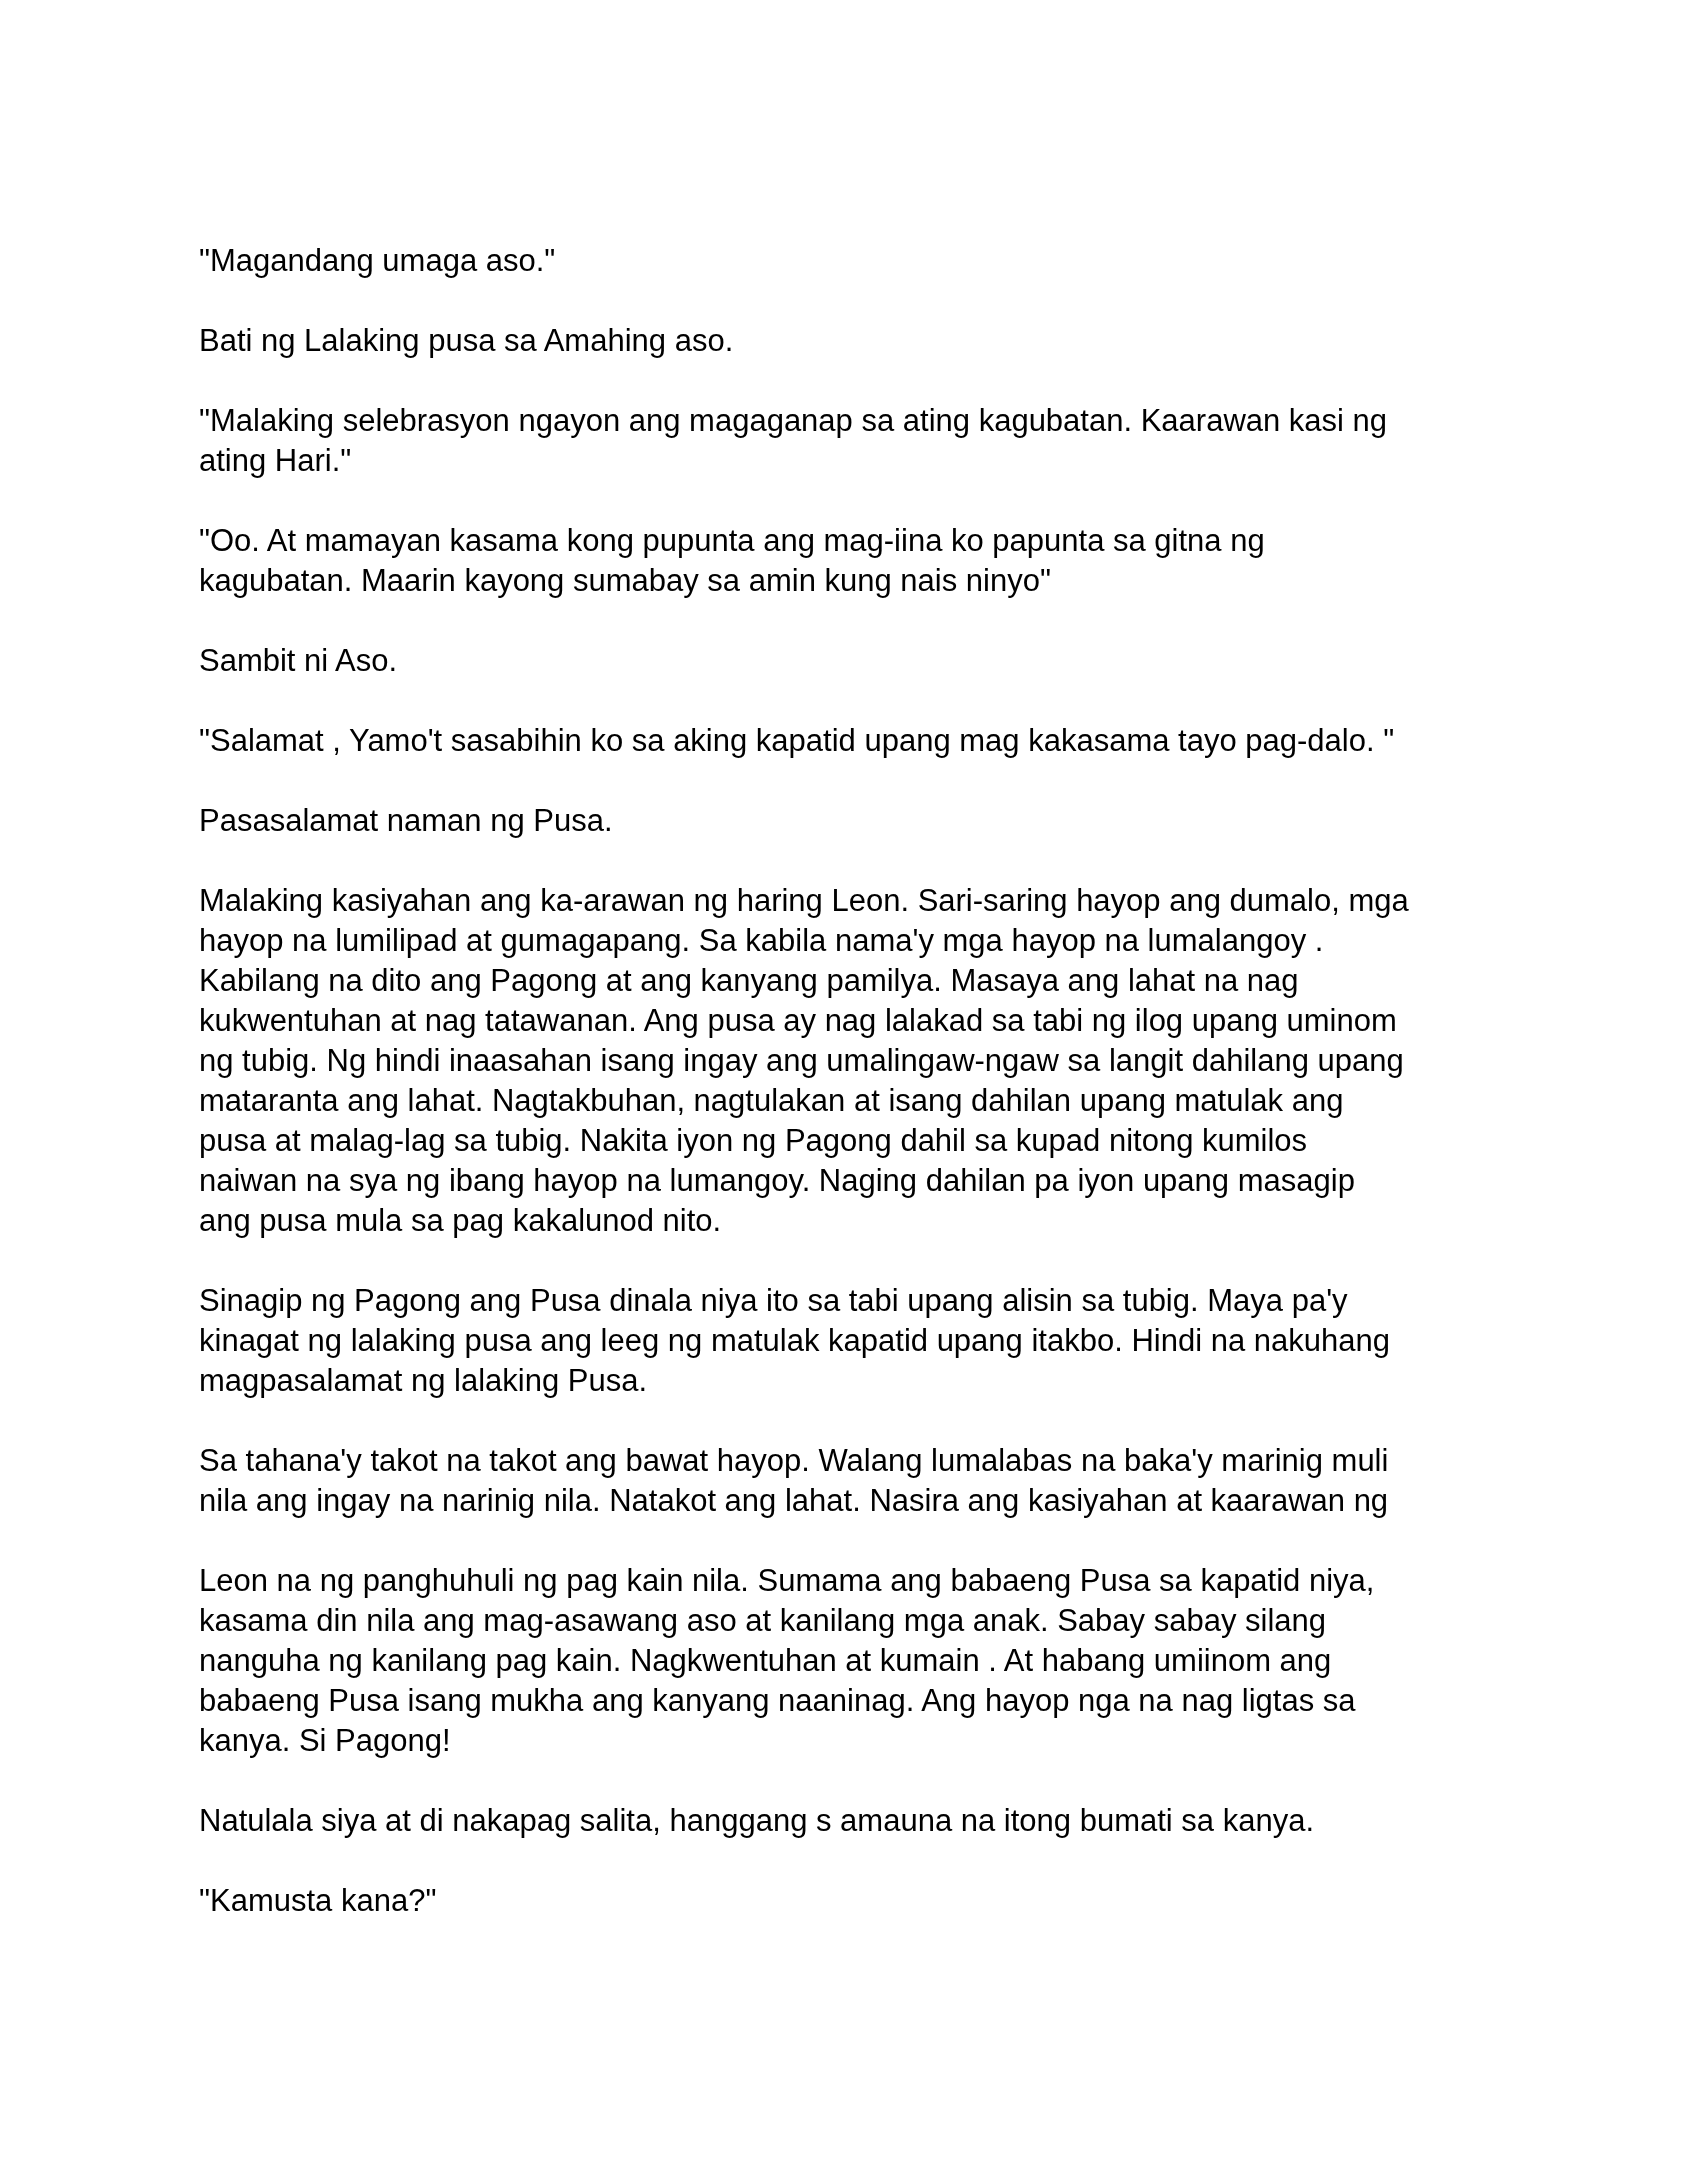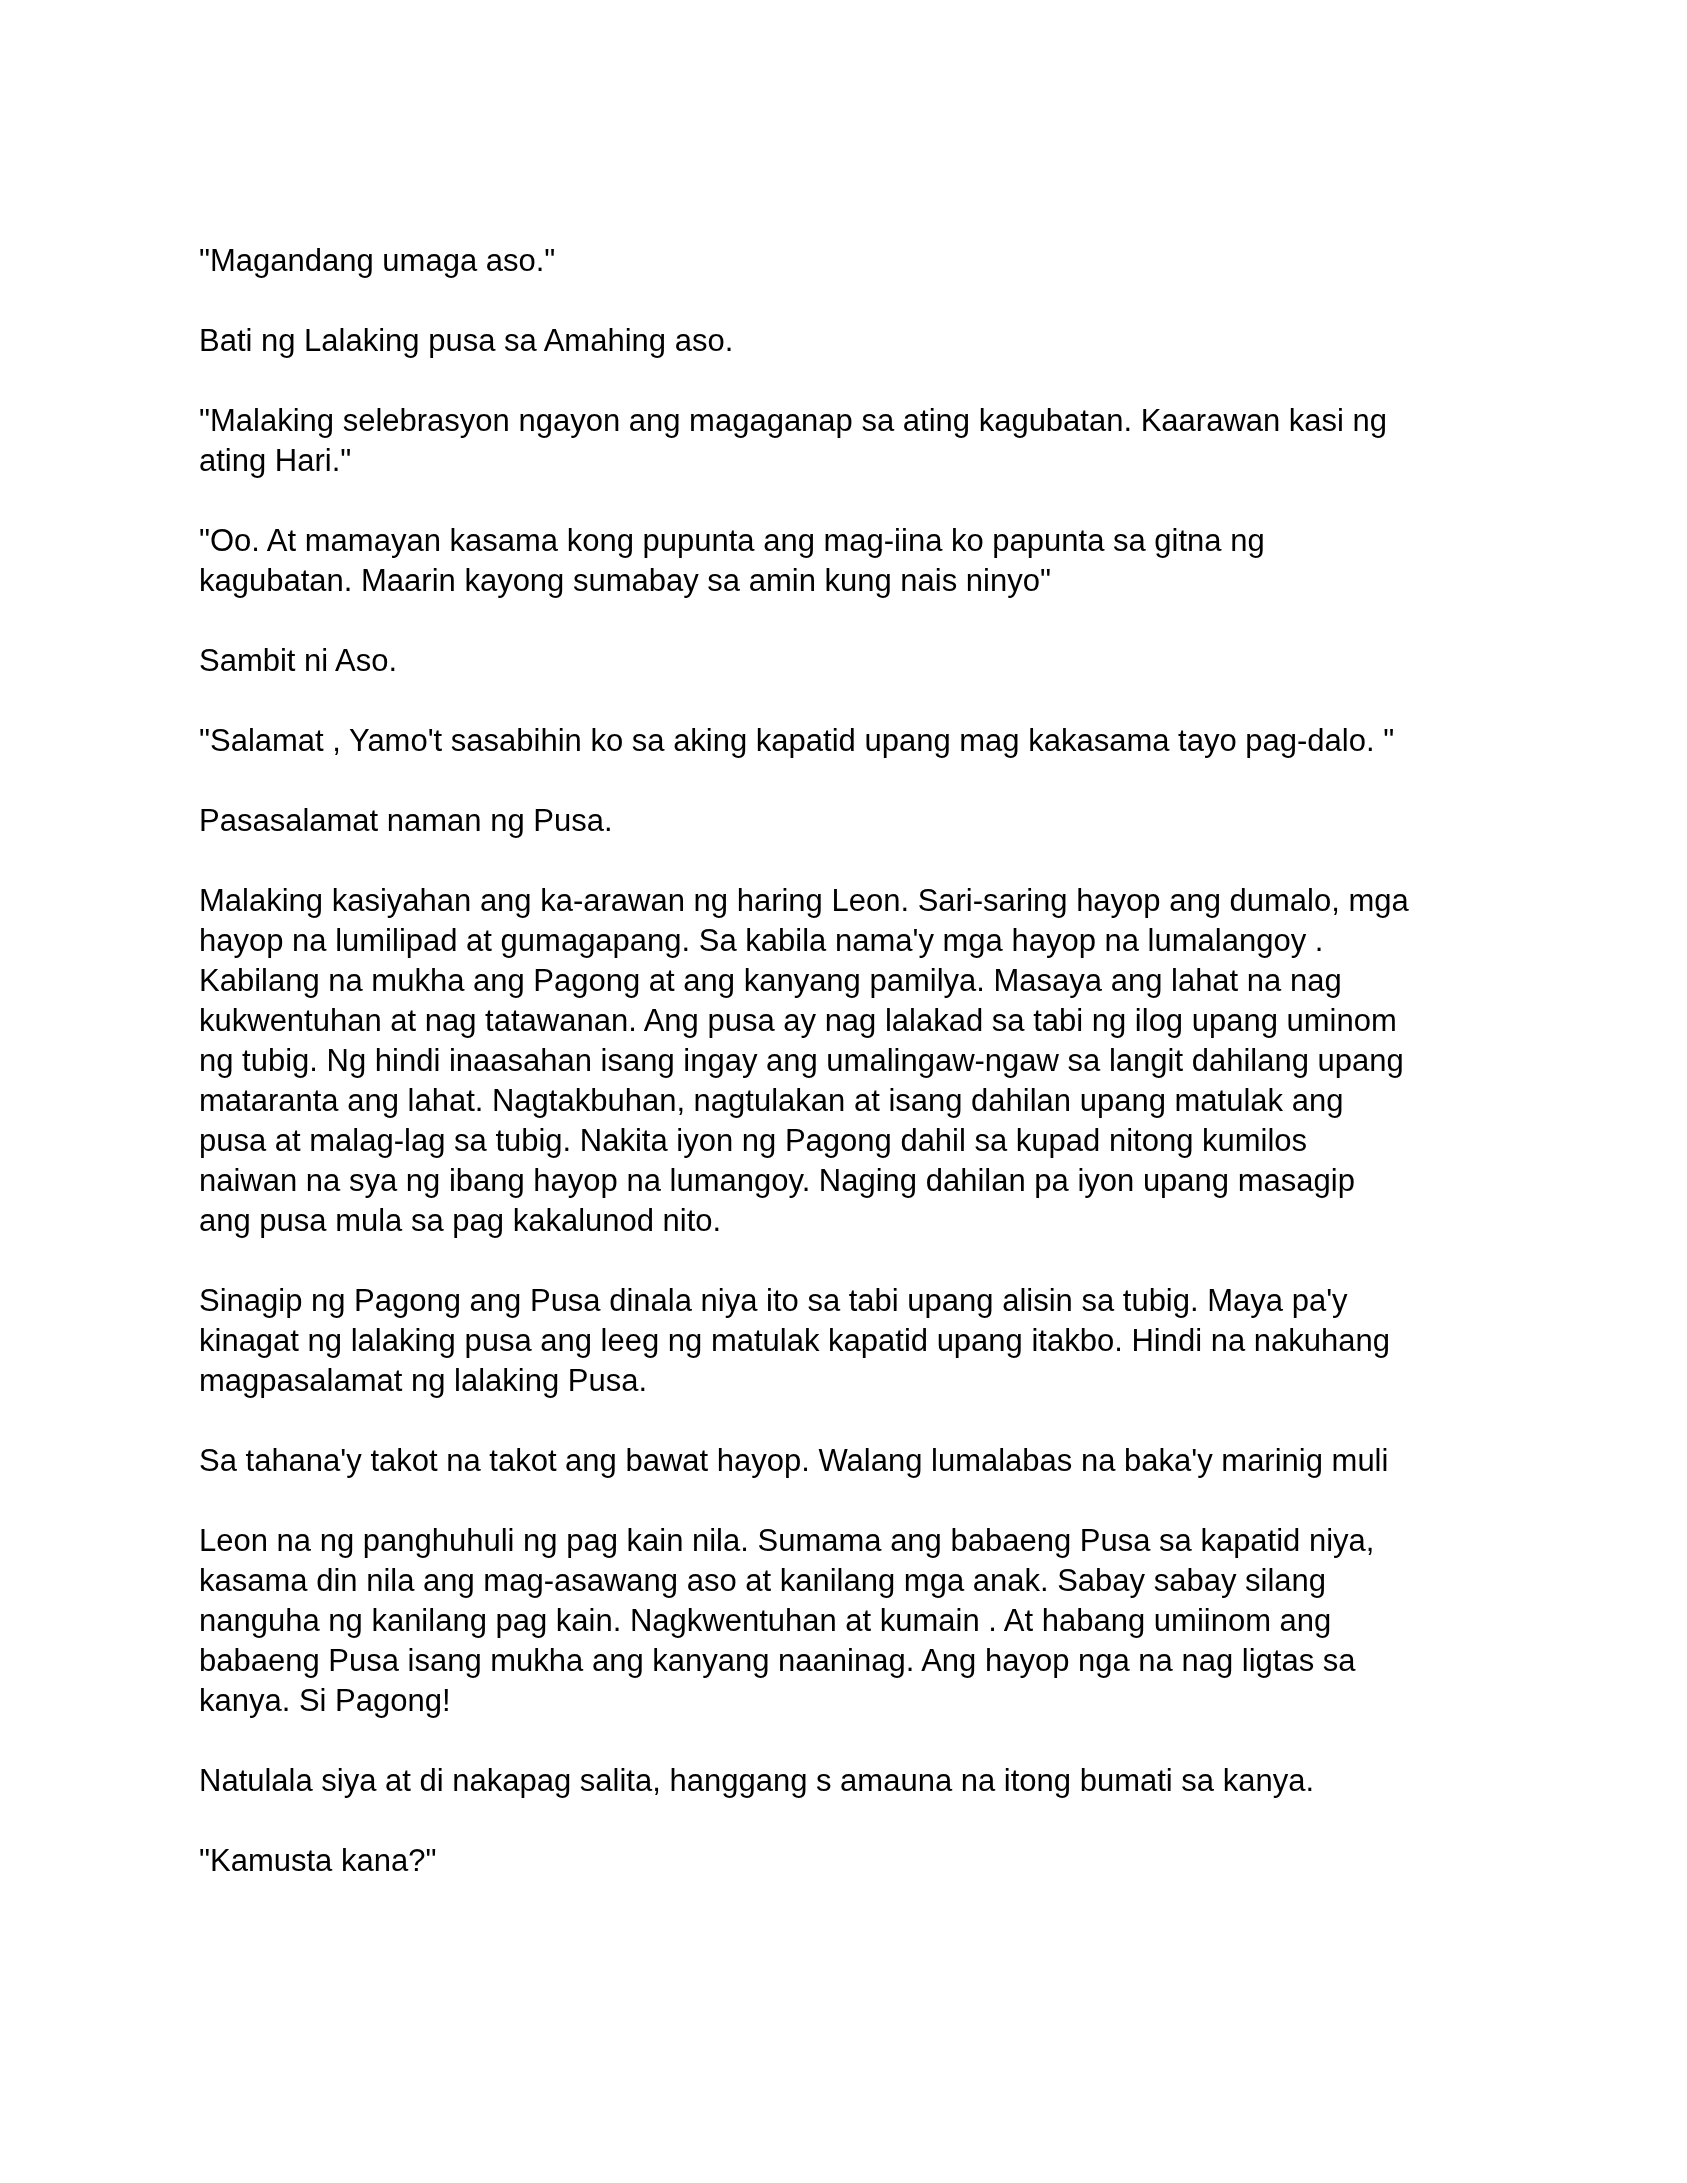--- a/index.html
+++ b/index.html
@@ -73,37 +73,38 @@
       <span class="line">"Salamat , Yamo't sasabihin ko sa aking kapatid upang mag kakasama tayo pag-dalo. "</span>
     </p>
 
     <p class="para">
       <span class="line">Pasasalamat naman ng Pusa.</span>
     </p>
 
     <p class="para">
       <span class="line">Malaking kasiyahan ang ka-arawan ng haring Leon. Sari-saring hayop ang dumalo, mga</span>
       <span class="line">hayop na lumilipad at gumagapang. Sa kabila nama'y mga hayop na lumalangoy .</span>
-      <span class="line">Kabilang na mukha ang Pagong at ang kanyang pamilya. Masaya ang lahat na nag</span>
+      <span class="line">Kabilang na dito ang Pagong at ang kanyang pamilya. Masaya ang lahat na nag</span>
       <span class="line">kukwentuhan at nag tatawanan. Ang pusa ay nag lalakad sa tabi ng ilog upang uminom</span>
       <span class="line">ng tubig. Ng hindi inaasahan isang ingay ang umalingaw-ngaw sa langit dahilang upang</span>
       <span class="line">mataranta ang lahat. Nagtakbuhan, nagtulakan at isang dahilan upang matulak ang</span>
       <span class="line">pusa at malag-lag sa tubig. Nakita iyon ng Pagong dahil sa kupad nitong kumilos</span>
       <span class="line">naiwan na sya ng ibang hayop na lumangoy. Naging dahilan pa iyon upang masagip</span>
       <span class="line">ang pusa mula sa pag kakalunod nito.</span>
     </p>
 
     <p class="para">
       <span class="line">Sinagip ng Pagong ang Pusa dinala niya ito sa tabi upang alisin sa tubig. Maya pa'y</span>
       <span class="line">kinagat ng lalaking pusa ang leeg ng matulak kapatid upang itakbo. Hindi na nakuhang</span>
       <span class="line">magpasalamat ng lalaking Pusa.</span>
     </p>
 
     <p class="para">
       <span class="line">Sa tahana'y takot na takot ang bawat hayop. Walang lumalabas na baka'y marinig muli</span>
+      <span class="line">nila ang ingay na narinig nila. Natakot ang lahat. Nasira ang kasiyahan at kaarawan ng</span>
     </p>
 
     <p class="para">
       <span class="line">Leon na ng panghuhuli ng pag kain nila. Sumama ang babaeng Pusa sa kapatid niya,</span>
       <span class="line">kasama din nila ang mag-asawang aso at kanilang mga anak. Sabay sabay silang</span>
       <span class="line">nanguha ng kanilang pag kain. Nagkwentuhan at kumain . At habang umiinom ang</span>
       <span class="line">babaeng Pusa isang mukha ang kanyang naaninag. Ang hayop nga na nag ligtas sa</span>
       <span class="line">kanya. Si Pagong!</span>
     </p>
 

